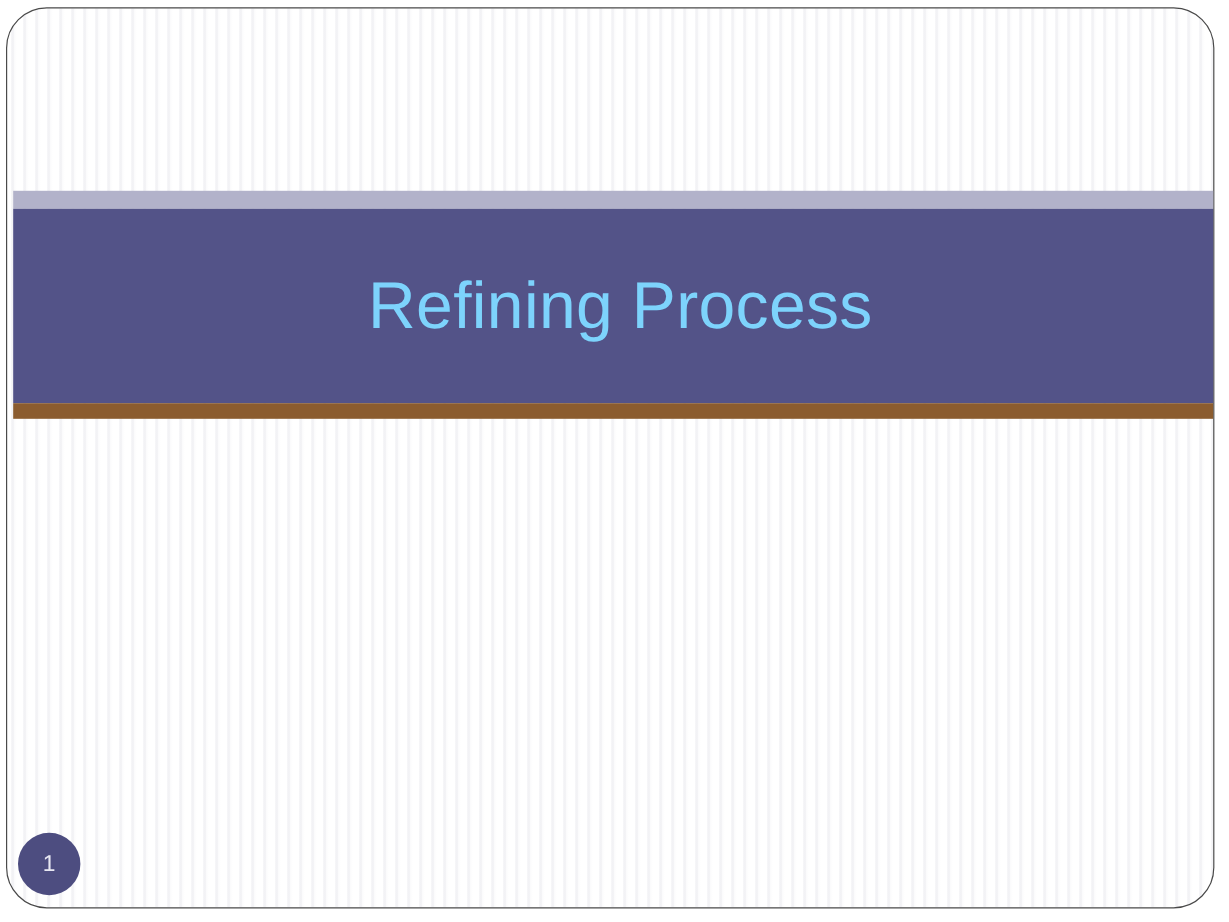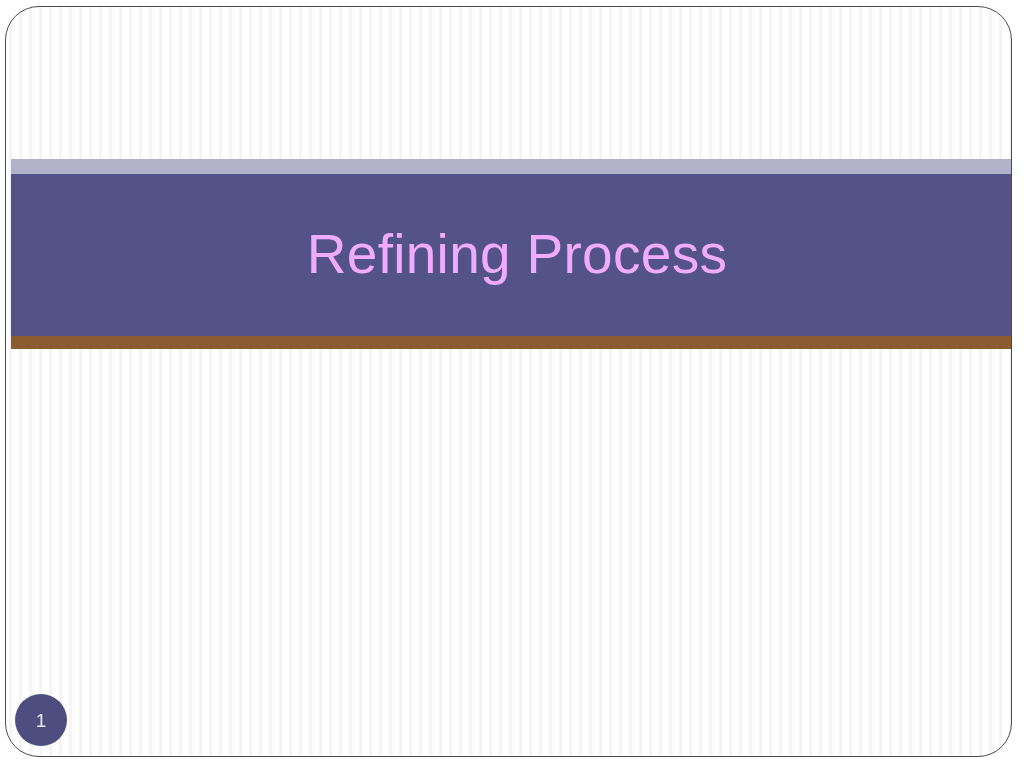--- a/index.html
+++ b/index.html
@@ -64,21 +64,21 @@
     align-items: center;
     justify-content: center;
   }
 
   .banner-brown {
     height: 13px;
     background: #8b5c2f;
   }
 
   .slide-title {
-    color: #f0abfc;
+    color: #7dd3fc;
     font-family: "Liberation Sans", sans-serif;
     font-size: 55px;
     font-weight: 400;
     letter-spacing: 0.3px;
     line-height: 1.05;
     white-space: nowrap;
     user-select: none;
   }
 
   

